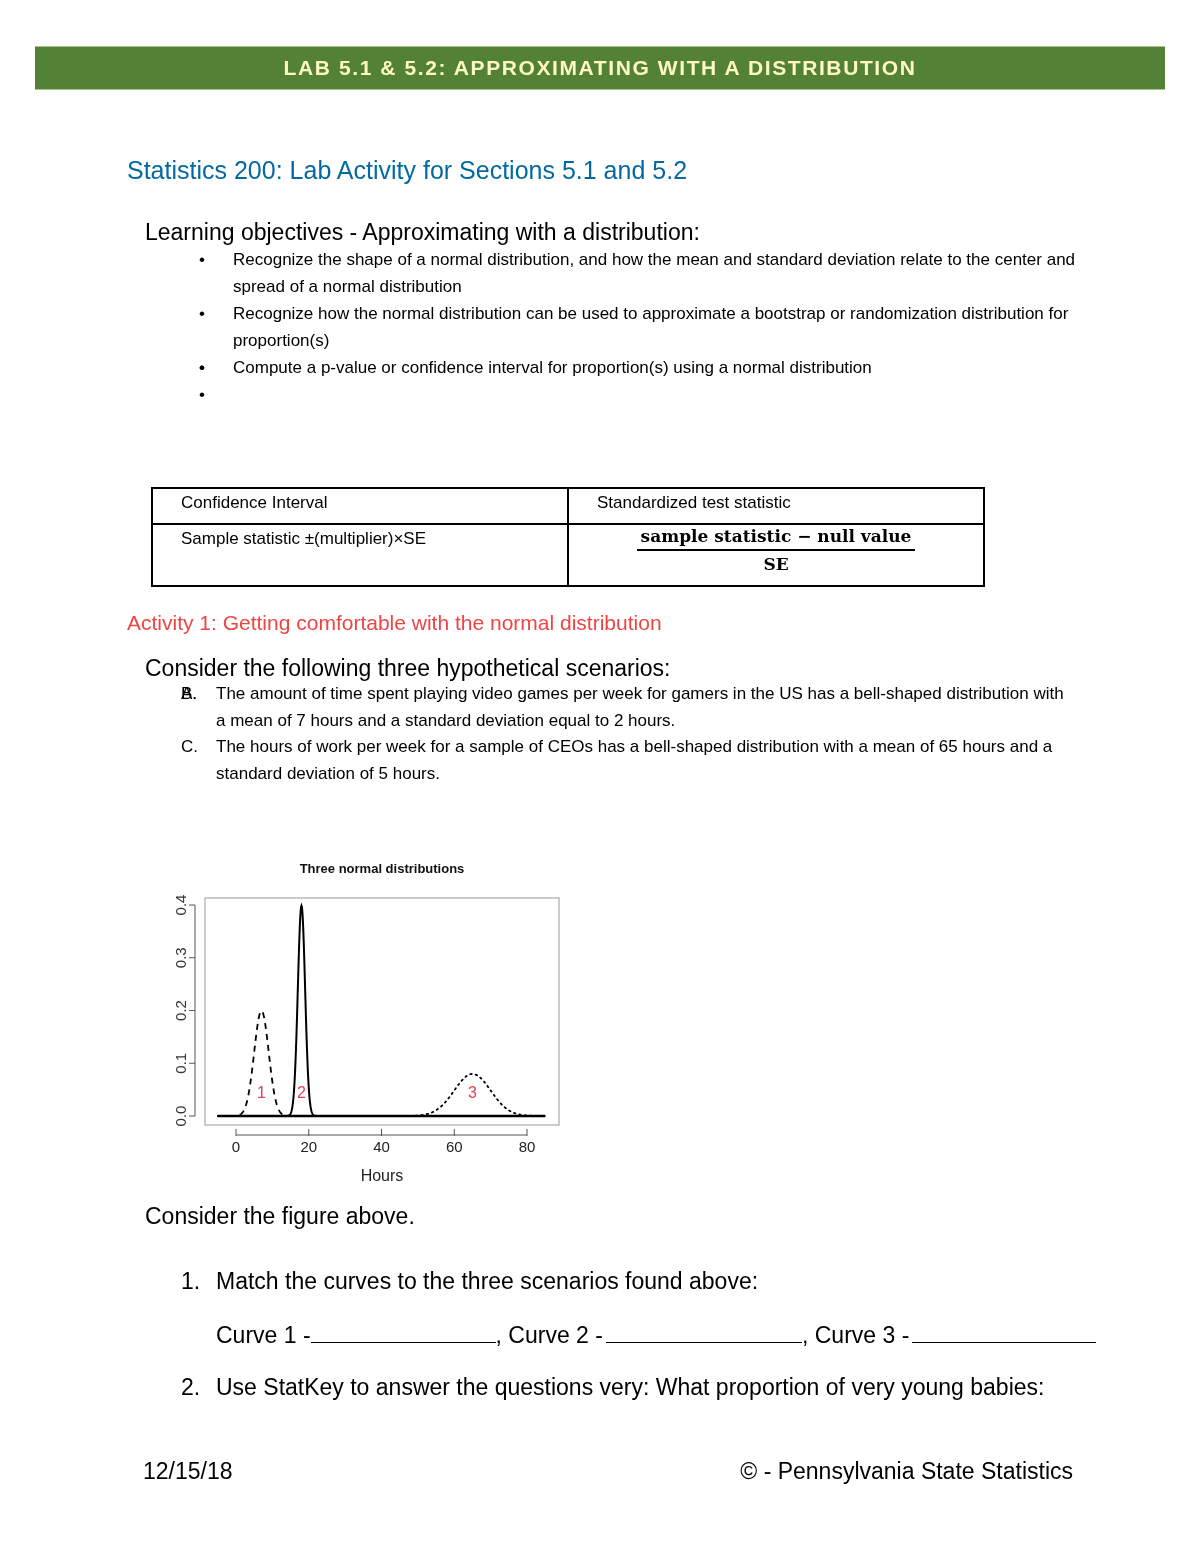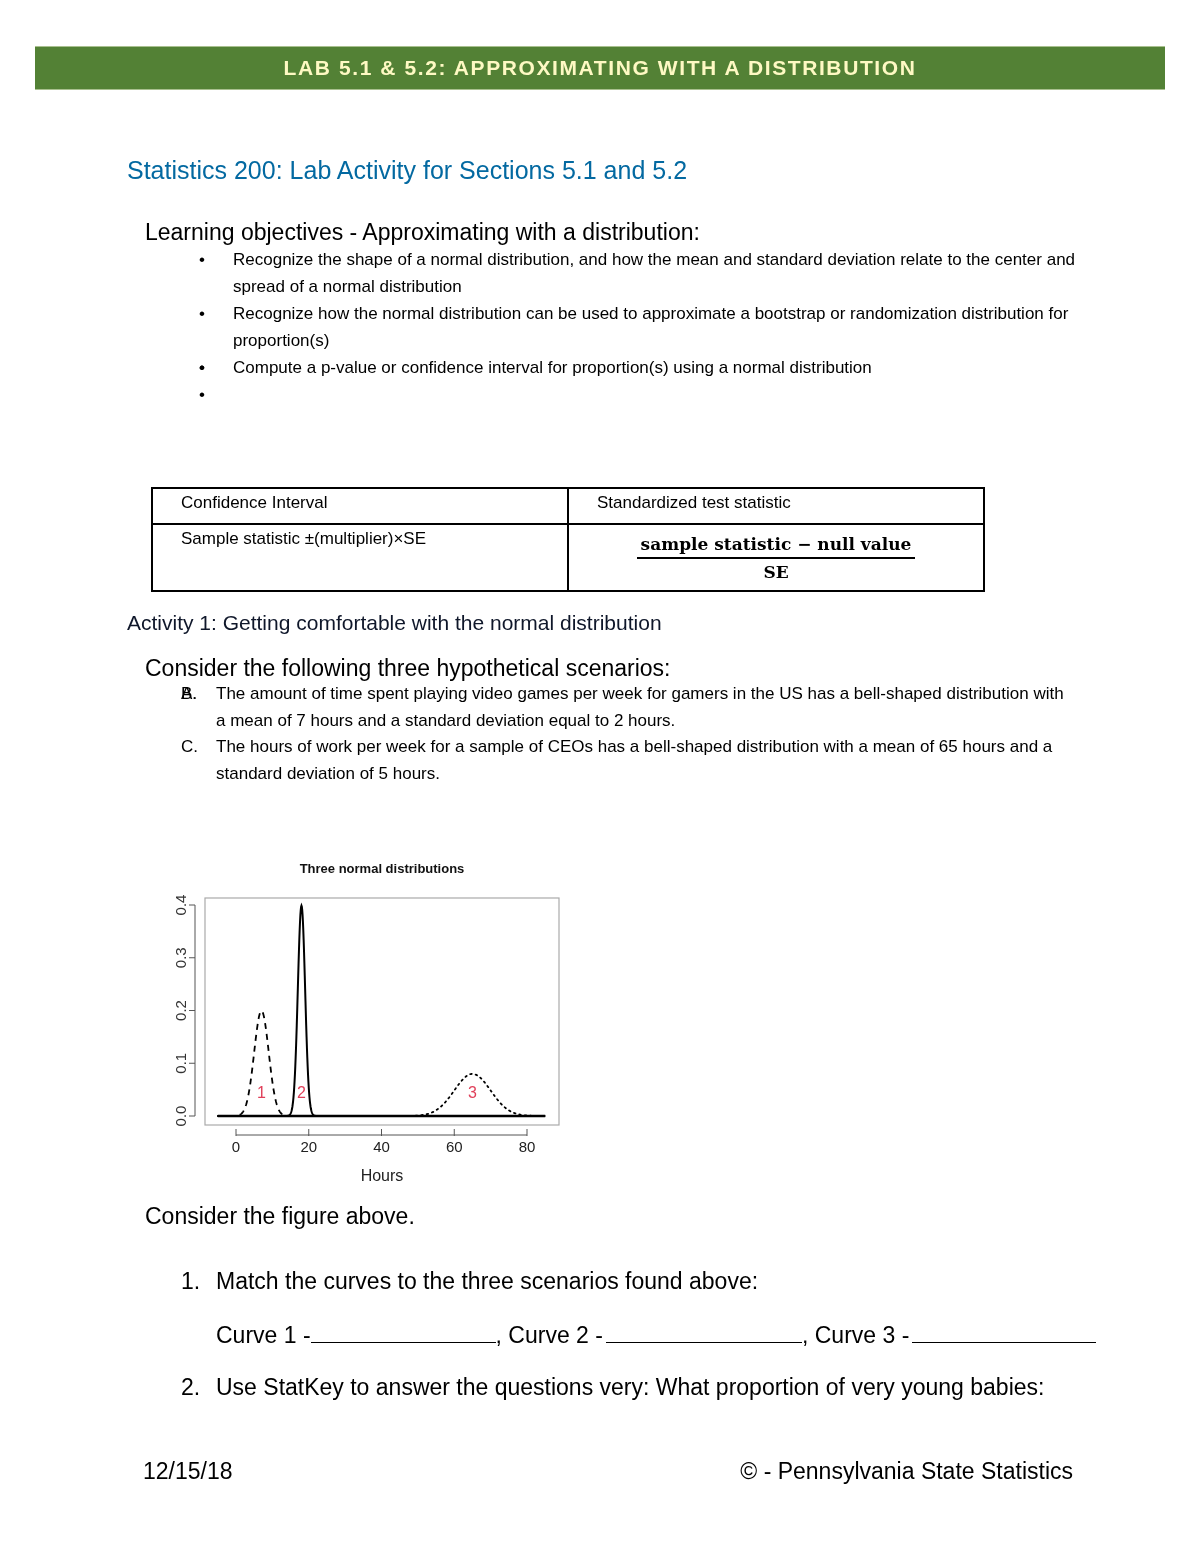--- a/index.html
+++ b/index.html
@@ -16,21 +16,21 @@
   ul.lo { position: absolute; left: 145px; top: 246px; width: 940px; margin: 0; padding: 0; list-style: none; }
   ul.lo li { position: relative; padding-left: 88px; font-size: 17px; line-height: 27px; }
   ul.lo li .bullet { position: absolute; left: 54px; top: 0; font-size: 17px; }
   table.formula { position: absolute; left: 151px; top: 487px; width: 834px; border-collapse: collapse; }
   table.formula td { border: 2px solid #000; font-size: 17px; padding: 4px 28px; vertical-align: top; }
   table.formula tr.head td { height: 26px; }
   table.formula tr.row td { height: 52px; }
   .frac { display: inline-block; text-align: center; font-family: "DejaVu Serif", serif; font-weight: bold; font-size: 17px; }
   .frac .num { display: block; border-bottom: 2px solid #000; padding: 0 4px 3px 4px; }
   .frac .den { display: block; padding-top: 3px; }
-  .activity-title { left: 127px; top: 611px; font-size: 21px; color: #0f172a; }
+  .activity-title { left: 127px; top: 611px; font-size: 21px; color: #ef4444; }
   .scenarios-intro { left: 145px; top: 655px; }
   ol.scen { position: absolute; left: 145px; top: 681px; width: 920px; margin: 0; padding: 0; list-style: none; }
   ol.scen li { position: relative; padding-left: 71px; font-size: 17px; line-height: 26.5px; }
   ol.scen li .lbl { position: absolute; left: 36px; top: 0; }
   .chart { left: 150px; top: 855px; }
   .consider-fig { left: 145px; top: 1203px; }
   .q1 { left: 181px; top: 1268px; }
   .q1 .num, .q2 .num { display: inline-block; width: 35px; }
   .curves-line { left: 216px; top: 1322px; }
   .blank { display: inline-block; border-bottom: 1.5px solid #000; height: 18px; vertical-align: baseline; }
@@ -58,21 +58,21 @@
 </ul>
 
 <table class="formula">
   <tbody>
       <tr class="head">
     <td style="width:50%">Confidence Interval</td>
     <td>Standardized test statistic</td>
   </tr>
   <tr class="row">
     <td>Sample statistic ±(multiplier)×SE</td>
-    <td style="text-align:center; padding-top:9px;">
+    <td style="text-align:center; padding-top:1px;">
       <span class="frac">
         <span class="num">sample statistic − null value</span>
         <span class="den">SE</span>
       </span>
     </td>
   </tr>
 </tbody>
   </table>
 
 <div class="abs activity-title">Activity 1: Getting comfortable with the normal distribution</div>

